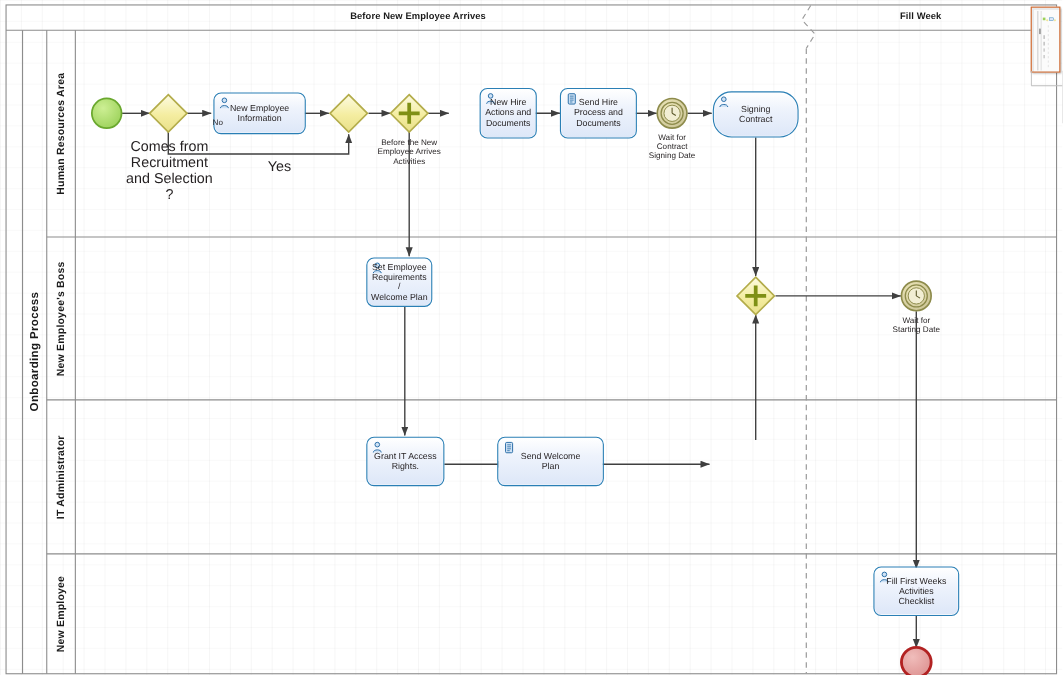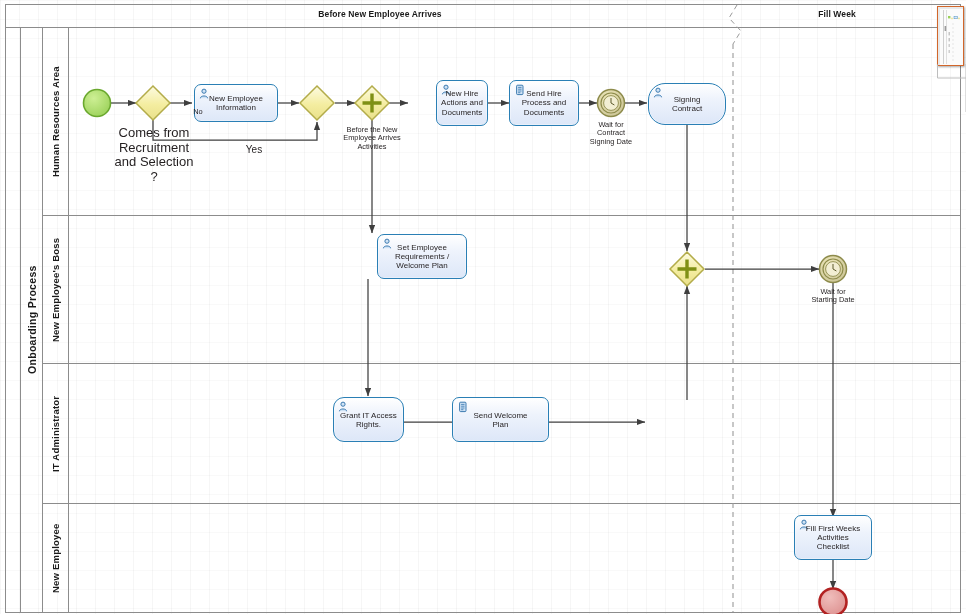--- a/index.html
+++ b/index.html
@@ -286,31 +286,31 @@
 
   <div class="task" style="left:648px; top:83px; width:78px; height:42px;border-radius:17px;">
     <svg class="ticon" viewBox="0 0 12 12">
       <circle cx="5" cy="3.2" r="2.1" fill="#cfe2f5" stroke="#2a6ea8" stroke-width="0.9"></circle>
       <path d="M1.4,10.3 C1.4,7.2 8.6,7.2 8.6,10.3" fill="#cfe2f5" stroke="#2a6ea8" stroke-width="0.9"></path>
     </svg>
     <div class="ttext">Signing
 Contract</div>
   </div>
 
-  <div class="task" style="left:333px; top:234px; width:90px; height:45px;margin-left:44px;">
+  <div class="task" style="left:333px; top:234px; width:60px; height:45px;">
     <svg class="ticon" viewBox="0 0 12 12">
       <circle cx="5" cy="3.2" r="2.1" fill="#cfe2f5" stroke="#2a6ea8" stroke-width="0.9"></circle>
       <path d="M1.4,10.3 C1.4,7.2 8.6,7.2 8.6,10.3" fill="#cfe2f5" stroke="#2a6ea8" stroke-width="0.9"></path>
     </svg>
     <div class="ttext">Set Employee
 Requirements /
 Welcome Plan</div>
   </div>
 
-  <div class="task" style="left:333px; top:397px; width:71px; height:45px;border-radius:11px;">
+  <div class="task" style="left:333px; top:397px; width:71px; height:45px;">
     <svg class="ticon" viewBox="0 0 12 12">
       <circle cx="5" cy="3.2" r="2.1" fill="#cfe2f5" stroke="#2a6ea8" stroke-width="0.9"></circle>
       <path d="M1.4,10.3 C1.4,7.2 8.6,7.2 8.6,10.3" fill="#cfe2f5" stroke="#2a6ea8" stroke-width="0.9"></path>
     </svg>
     <div class="ttext">Grant IT Access
 Rights.</div>
   </div>
 
   <div class="task" style="left:452px; top:397px; width:97px; height:45px;">
     <svg class="ticon" viewBox="0 0 12 12">
@@ -331,21 +331,21 @@
 Activities
 Checklist</div>
   </div>
 
   <div class="lbl" style="left:110px; top:126px; width:88px; font-size:13px;">Comes from
 Recruitment
 and Selection ?</div>
 
   <div class="lbl" style="left:190px; top:108px; width:16px; font-size:7.4px; text-align:center;">No</div>
 
-  <div class="lbl" style="left:236px; top:144px; width:36px; font-size:10px;">Yes</div>
+  <div class="lbl" style="left:236px; top:144px; width:36px; font-size:13px;">Yes</div>
 
   <div class="lbl" style="left:324px; top:126px; width:96px; font-size:7.4px;">Before the New
 Employee Arrives
 Activities</div>
 
   <div class="lbl" style="left:573px; top:121px; width:76px; font-size:7.4px;">Wait for
 Contract
 Signing Date</div>
 
   <div class="lbl" style="left:792px; top:288px; width:82px; font-size:7.4px;">Wait for

